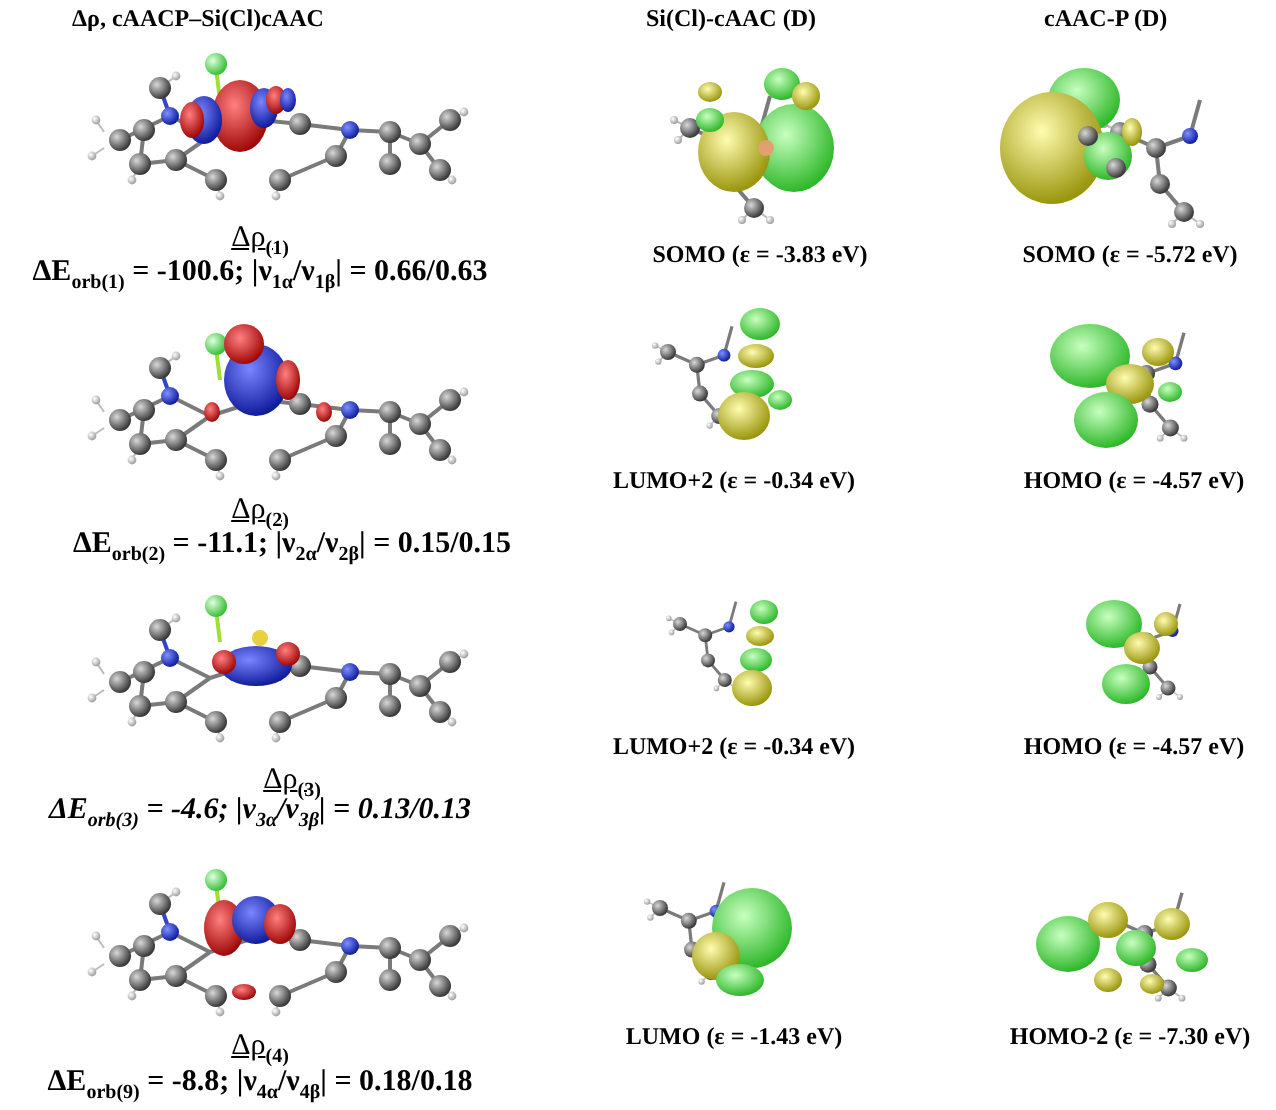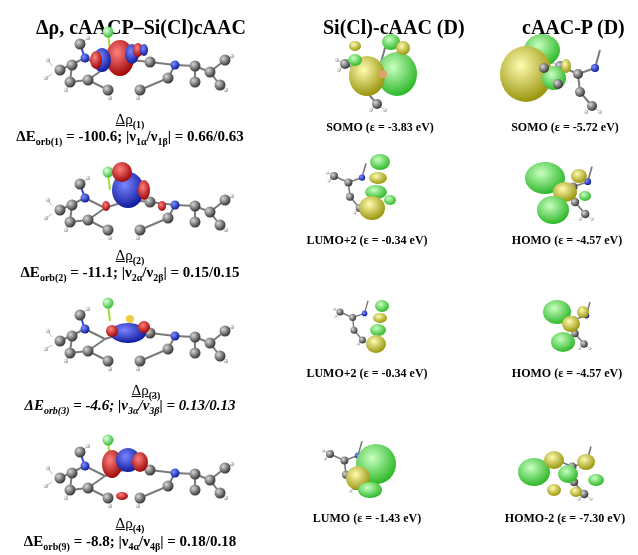--- a/index.html
+++ b/index.html
@@ -1,18 +1,18 @@
 <!DOCTYPE html>
 <html><head>
 <meta charset="utf-8">
 <style>
   html, body { margin: 0; padding: 0; background: #ffffff; }
   body { width: 638px; height: 555px; position: relative; overflow: hidden;
          font-family: "Liberation Serif", serif; color: #000; }
-  .hdr { position: absolute; top: 16px; font-weight: bold; font-size: 20px; white-space: nowrap; }
+  .hdr { position: absolute; top: 2px; font-weight: bold; font-size: 12px; white-space: nowrap; }
   .cap { position: absolute; font-weight: bold; font-size: 12px; white-space: nowrap; text-align: center; }
   .rho { position: absolute; font-size: 15px; white-space: nowrap; text-align: center; width: 260px; left: 0; text-decoration: underline; }
   .rho sub, .eorb sub { font-size: 10px; font-weight: bold; }
   .eorb { position: absolute; left: 0; width: 260px; text-align: center; font-weight: bold; font-size: 15px; white-space: nowrap; }
   .mol { position: absolute; }
 </style>
 </head>
 <body>
 
 <div class="hdr" style="left:36px;">Δρ, cAACP–Si(Cl)cAAC</div>
@@ -176,21 +176,21 @@
 
 <svg class="mol" style="left:10px;top:150px;" width="240" height="100" viewBox="0 0 240 100">
   <use href="#skel" transform="translate(0,10)"></use>
   <ellipse cx="118" cy="40" rx="16" ry="18" fill="url(#gB)"></ellipse>
   <ellipse cx="112" cy="22" rx="10" ry="10" fill="url(#gR)"></ellipse>
   <ellipse cx="134" cy="40" rx="6" ry="10" fill="url(#gR)"></ellipse>
   <ellipse cx="96" cy="56" rx="4" ry="5" fill="url(#gR)"></ellipse>
   <ellipse cx="152" cy="56" rx="4" ry="5" fill="url(#gR)"></ellipse>
 </svg>
 <div class="rho" style="top:247px;"><span>Δρ</span><sub>(2)</sub></div>
-<div class="eorb" style="top:264px;"><span>ΔE</span><sub>orb(2)</sub><span> = -11.1;  |ν</span><sub>2α</sub><span>/ν</span><sub>2β</sub><span>| = 0.15/0.15</span></div>
+<div class="eorb" style="top:264px;padding-left:16px;"><span>ΔE</span><sub>orb(2)</sub><span> = -11.1;  |ν</span><sub>2α</sub><span>/ν</span><sub>2β</sub><span>| = 0.15/0.15</span></div>
 
 <svg class="mol" style="left:320px;top:150px;" width="100" height="80" viewBox="0 0 100 80">
   <use href="#frag" transform="translate(-2,-6) scale(0.8)"></use>
   <ellipse cx="60" cy="12" rx="10" ry="8" fill="url(#gG)"></ellipse>
   <ellipse cx="58" cy="28" rx="9" ry="6" fill="url(#gY)"></ellipse>
   <ellipse cx="56" cy="42" rx="11" ry="7" fill="url(#gG)"></ellipse>
   <ellipse cx="52" cy="58" rx="13" ry="12" fill="url(#gY)"></ellipse>
   <ellipse cx="70" cy="50" rx="6" ry="5" fill="url(#gG)"></ellipse>
 </svg>
 <div class="cap" style="left:282px;top:233px;width:170px;">LUMO+2 (ε = -0.34 eV)</div>

